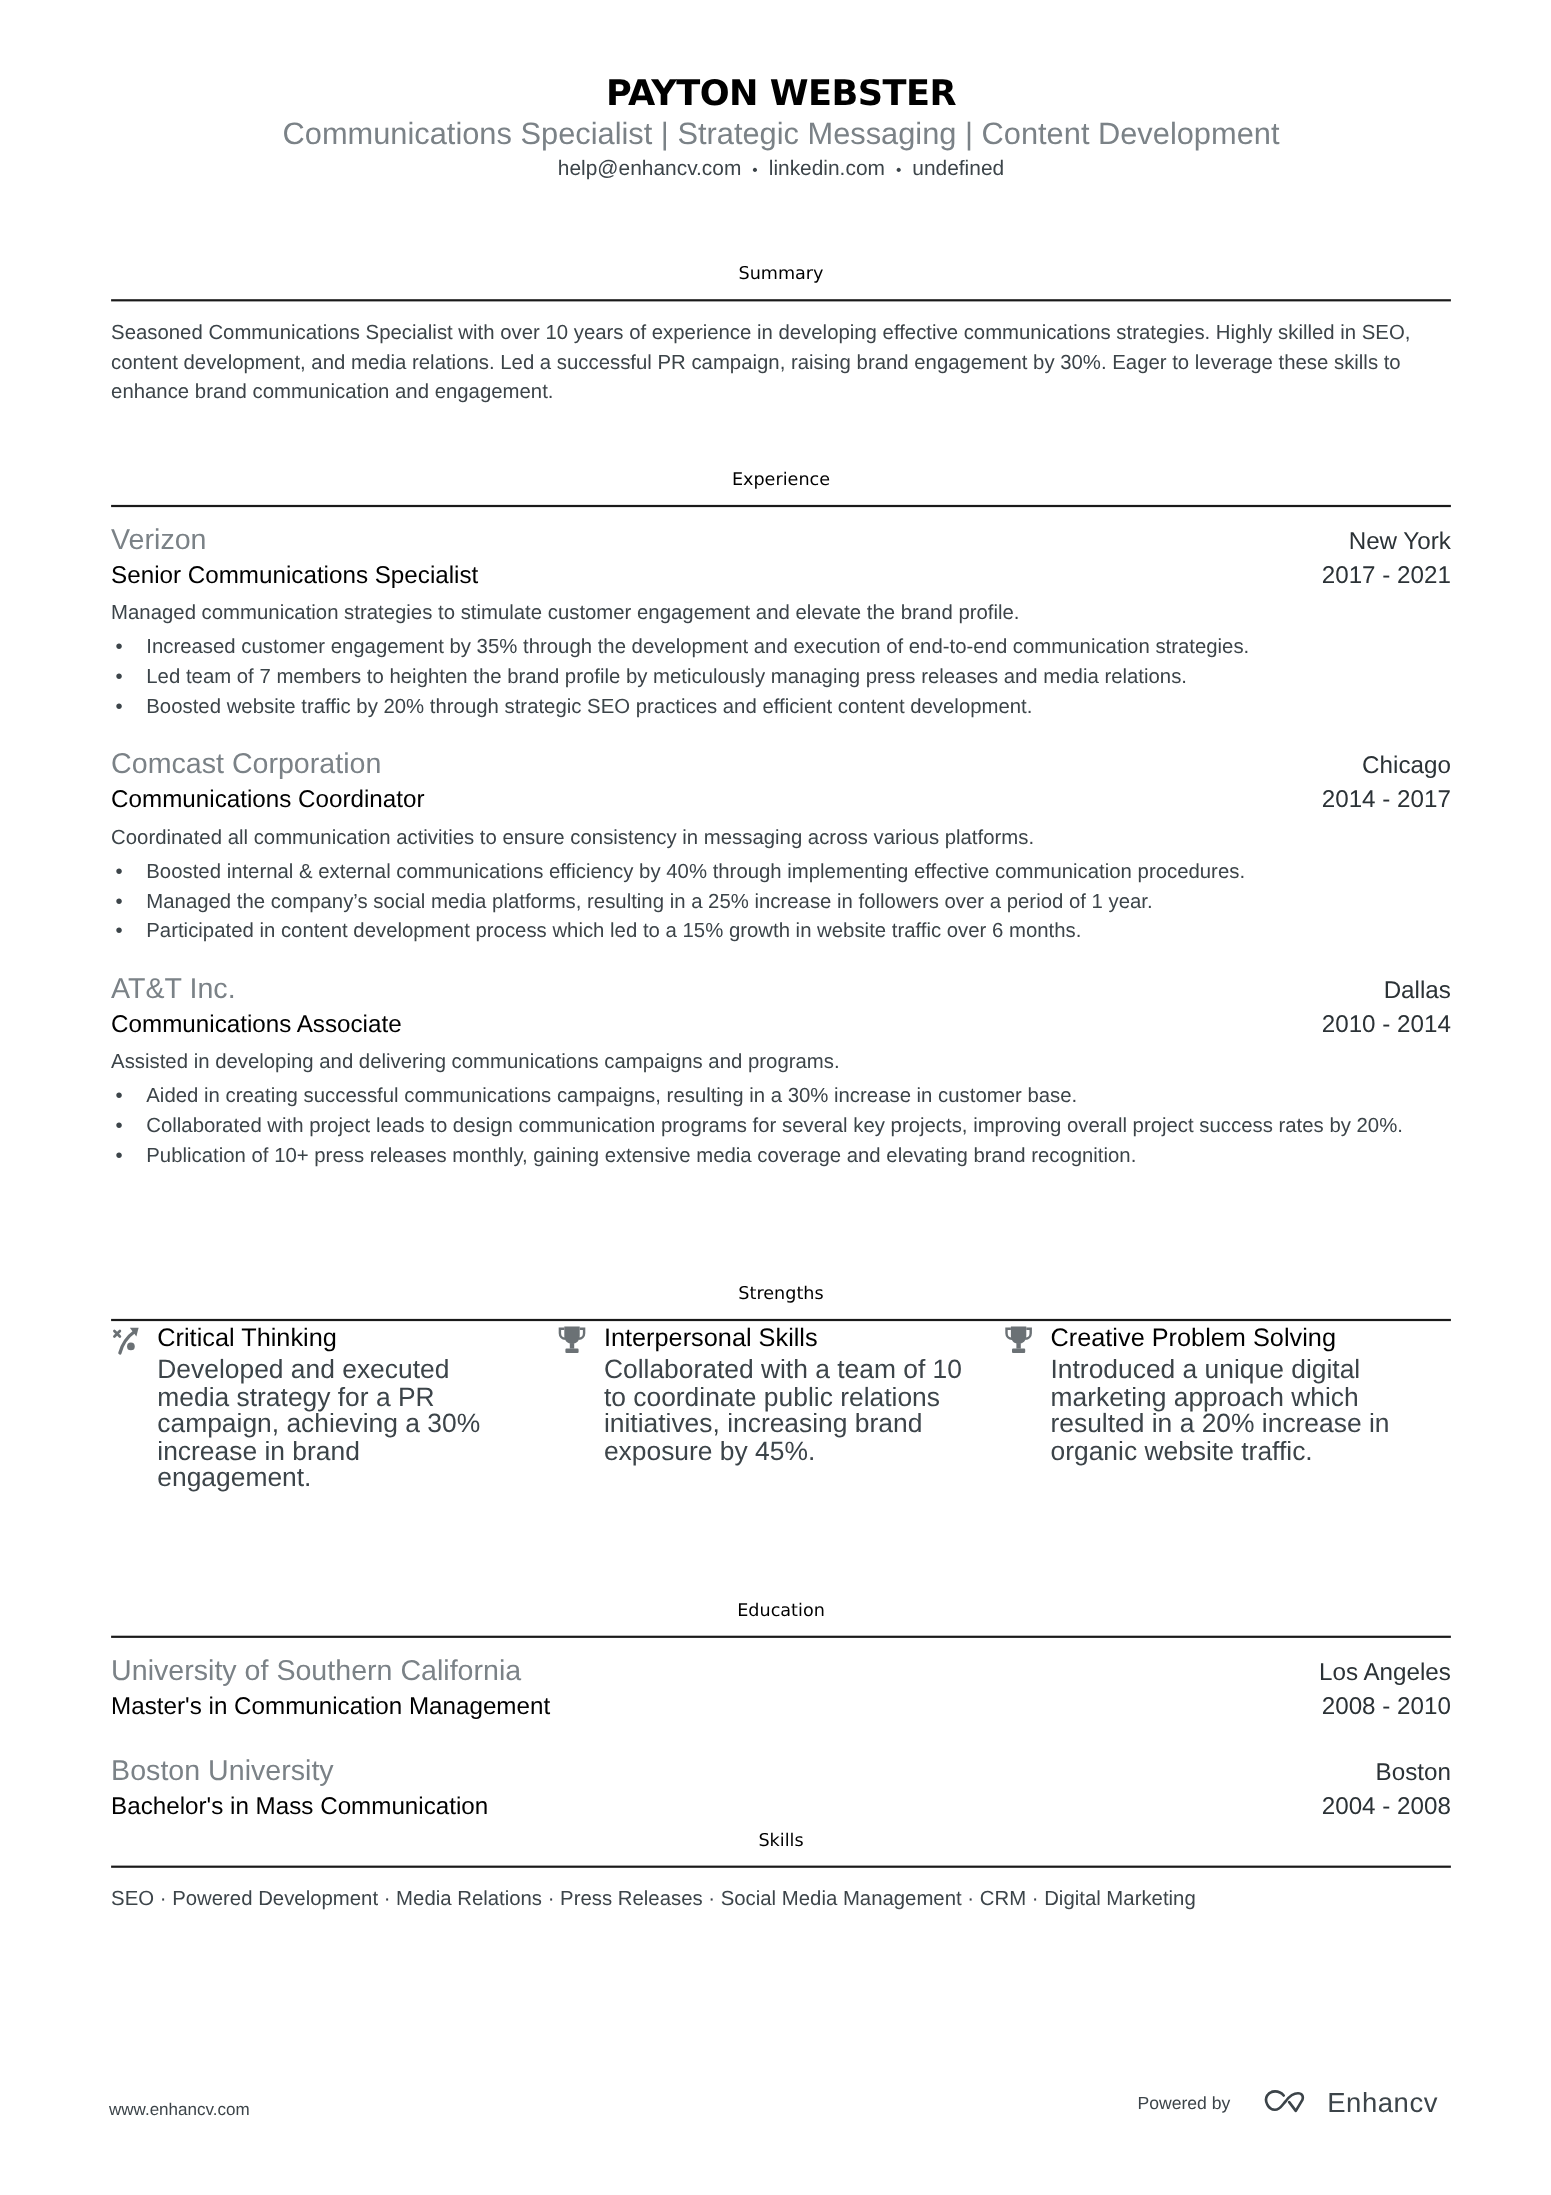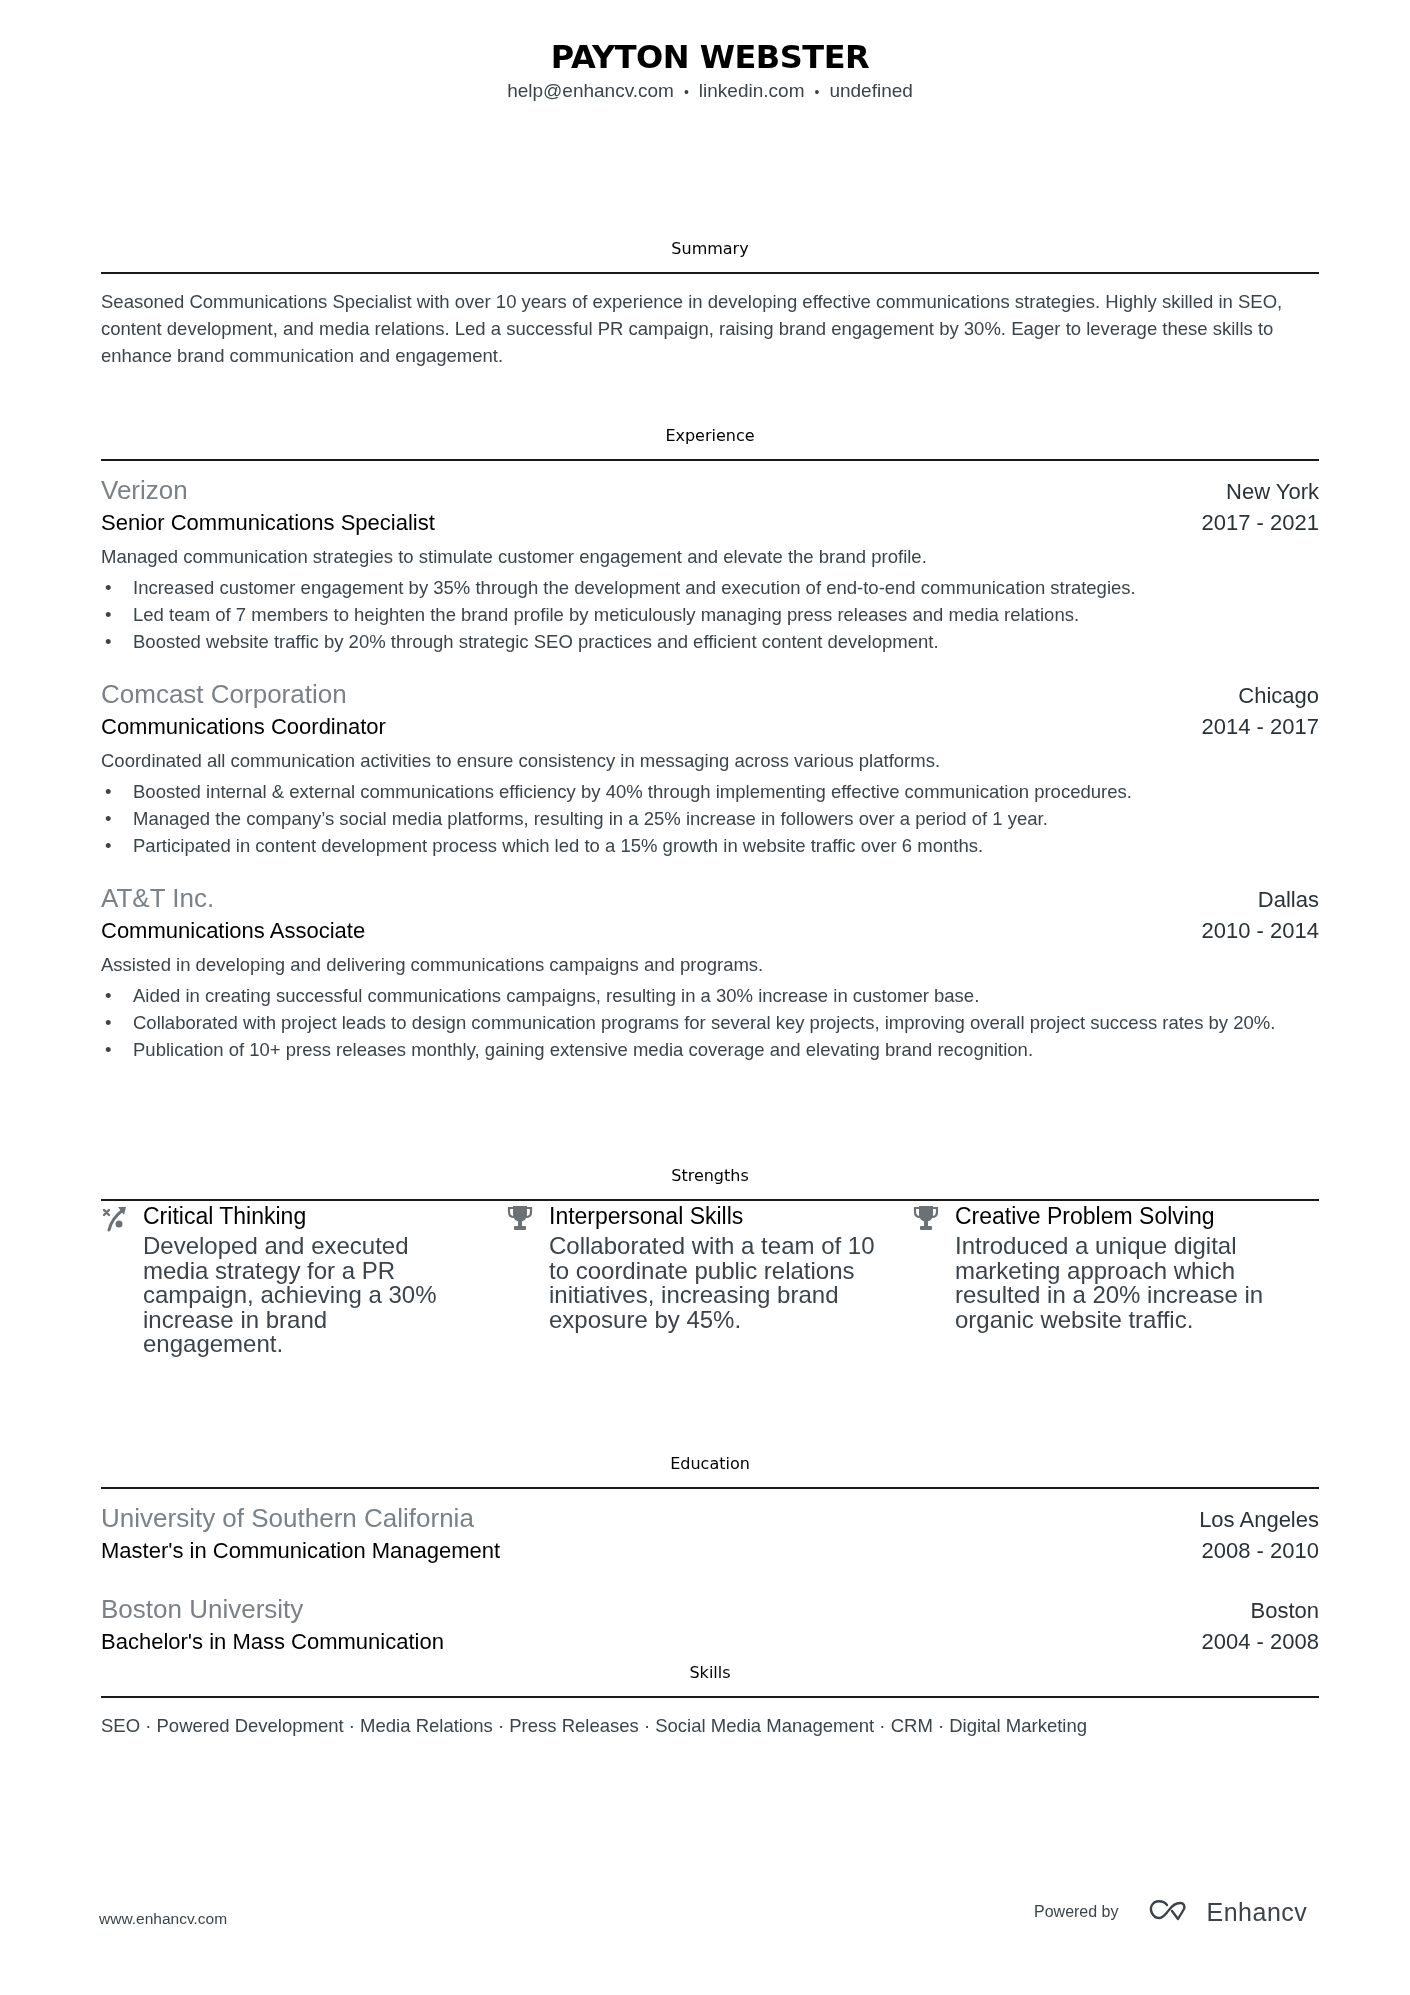--- a/index.html
+++ b/index.html
@@ -1,19 +1,19 @@
 <!DOCTYPE html>
 <html><head>
 <meta charset="utf-8">
 <style>
   * { box-sizing: border-box; margin: 0; padding: 0; }
   html, body { width: 1410px; height: 1995px; background: #ffffff; }
   body { position: relative; font-family: "Liberation Sans", sans-serif; color: #2b3236; }
   .page { position: absolute; left: 101px; width: 1218px; top: 0; }
-  .header { text-align: center; padding-top: 37px; }
+  .header { text-align: center; padding-top: 64px; }
   .name { font-family: "DejaVu Sans", sans-serif; font-weight: bold; font-size: 32px; color: #000; letter-spacing: -0.5px; line-height: 40px; }
   .subtitle { font-size: 28px; color: #7b8287; line-height: 36px; margin-top: 0px; }
   .contact { font-size: 19px; color: #3c4449; line-height: 26px; margin-top: 1px; }
   .contact .sep { margin: 0 10px; font-size: 14px; vertical-align: middle; }
   .section { position: absolute; left: 0; width: 1218px; }
   .sec-title { text-align: center; font-family: "DejaVu Sans", sans-serif; font-size: 16px; color: #000; line-height: 34px; }
   .sec-rule { height: 2px; background: #1a1a1a; margin-top: 6px; }
   .para { font-size: 18.5px; line-height: 27px; color: #3c4449; }
   .entry { position: relative; }
   .row { display: flex; justify-content: space-between; align-items: baseline; gap: 40px; }
@@ -35,20 +35,21 @@
   .powered { font-size: 16px; color: #3c4449; margin-right: 28px; }
   .brand { font-size: 25px; color: #3c4449; margin-left: 12px; letter-spacing: 0.5px; }
 </style>
 </head>
 <body>
 
 <div class="page">
 
   <div class="header">
     <div class="name">PAYTON WEBSTER</div>
+    <div class="subtitle">Communications Specialist | Strategic Messaging | Content Development</div>
     <div class="contact">
       <span>help@enhancv.com</span><span class="sep">•</span><span>linkedin.com</span><span class="sep">•</span><span>undefined</span>
     </div>
   </div>
 
   <div class="section" style="top:232px;">
     <div class="sec-title">Summary</div>
     <div class="sec-rule"></div>
     <div class="para" style="margin-top:14px;">Seasoned Communications Specialist with over 10 years of experience in developing effective communications strategies. Highly skilled in SEO, content development, and media relations. Led a successful PR campaign, raising brand engagement by 30%. Eager to leverage these skills to enhance brand communication and engagement.</div>
   </div>

